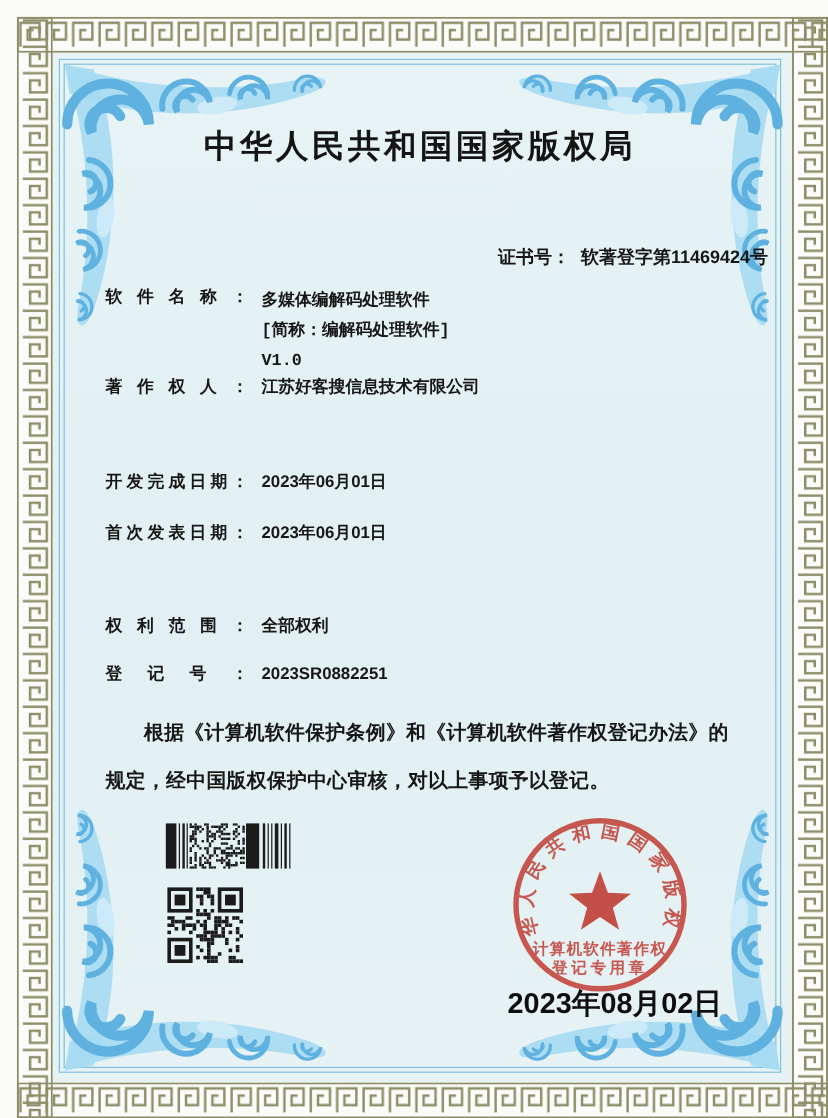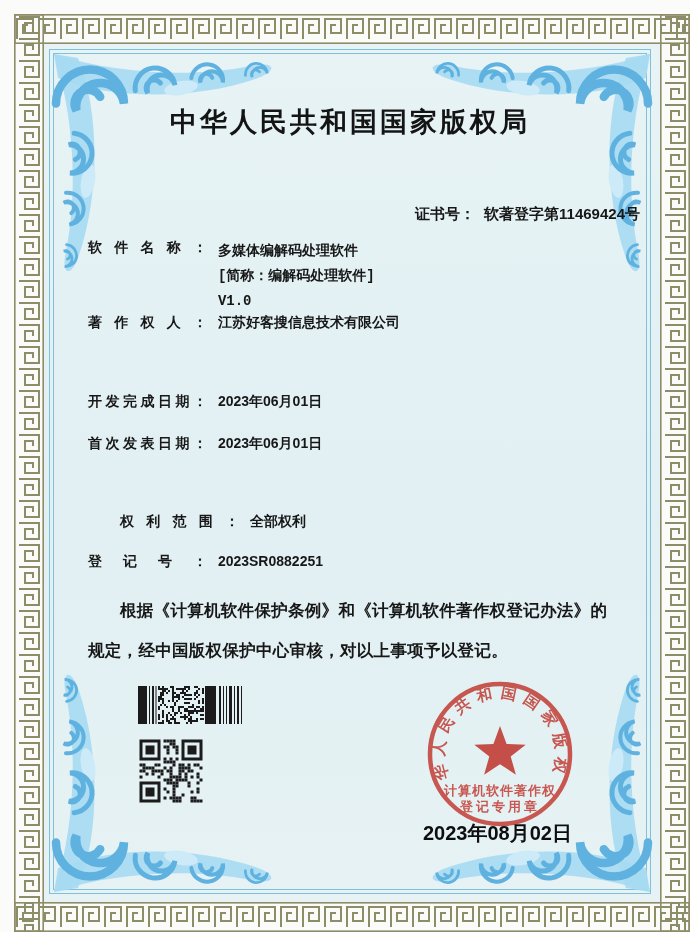--- a/index.html
+++ b/index.html
@@ -31,31 +31,31 @@
 
   .row{position:absolute;left:88px;right:40px;font-size:14px;font-weight:700;white-space:nowrap;}
   .lbl{display:inline-block;width:119px;text-align:justify;text-align-last:justify;vertical-align:top;}
   .val{display:inline-block;margin-left:7px;vertical-align:top;}
   .stack .vline{display:block;line-height:25px;font-family:Liberation Mono, monospace;}
   .r-name{top:239px;}
   .r-owner{top:314px;}
   .r-dev{top:393px;}
   .r-pub{top:435px;}
   .r-acq{top:475px;}
-  .r-scope{top:513px;margin-left:32px;}
+  .r-scope{top:513px;}
   .r-reg{top:553px;}
 
   .stmt{position:absolute;font-size:16.5px;font-weight:700;letter-spacing:.3px;white-space:nowrap;}
   .s1{left:120px;top:600px;}
   .s2{left:88px;top:640px;}
 
   .barcode{position:absolute;left:138px;top:686px;width:106px;height:38px;}
   .qr{position:absolute;left:138px;top:738px;width:66px;height:66px;}
 
-  .issue-date{position:absolute;left:423px;top:820px;font-size:20px;font-weight:700;color:#0e0e0e;}
+  .issue-date{position:absolute;left:423px;top:820px;font-size:24px;font-weight:700;color:#0e0e0e;}
   .seal{position:absolute;left:420px;top:677px;width:160px;height:160px;opacity:.93;mix-blend-mode:multiply;pointer-events:none;}
   .seal .ring{font-size:15.5px;font-weight:700;letter-spacing:7px;fill:#dc4f46;
     font-family:"Liberation Sans","DejaVu Sans",sans-serif;}
   .seal .cap1{font-size:13px;font-weight:700;letter-spacing:1px;fill:#dc4f46;text-anchor:middle;}
   .seal .cap2{font-size:13px;font-weight:700;letter-spacing:3px;fill:#dc4f46;text-anchor:middle;}
 </style>
 </head>
 <body>
 
 <svg width="0" height="0" style="position:absolute" aria-hidden="true">

